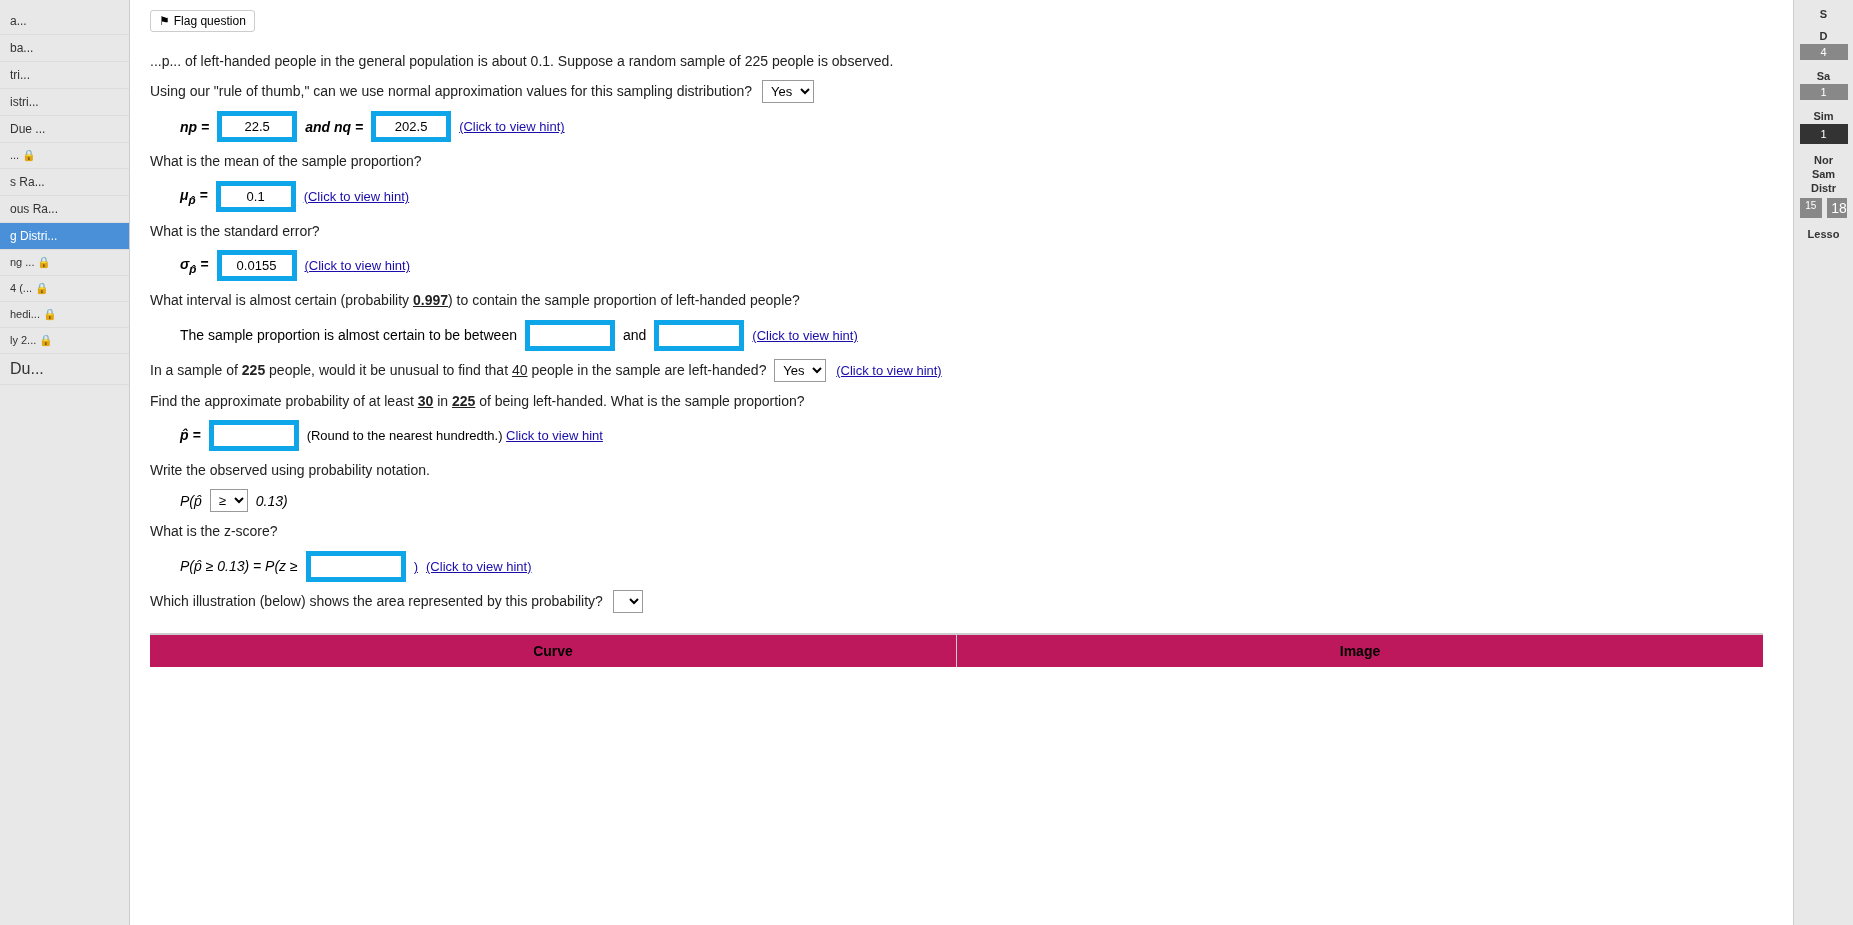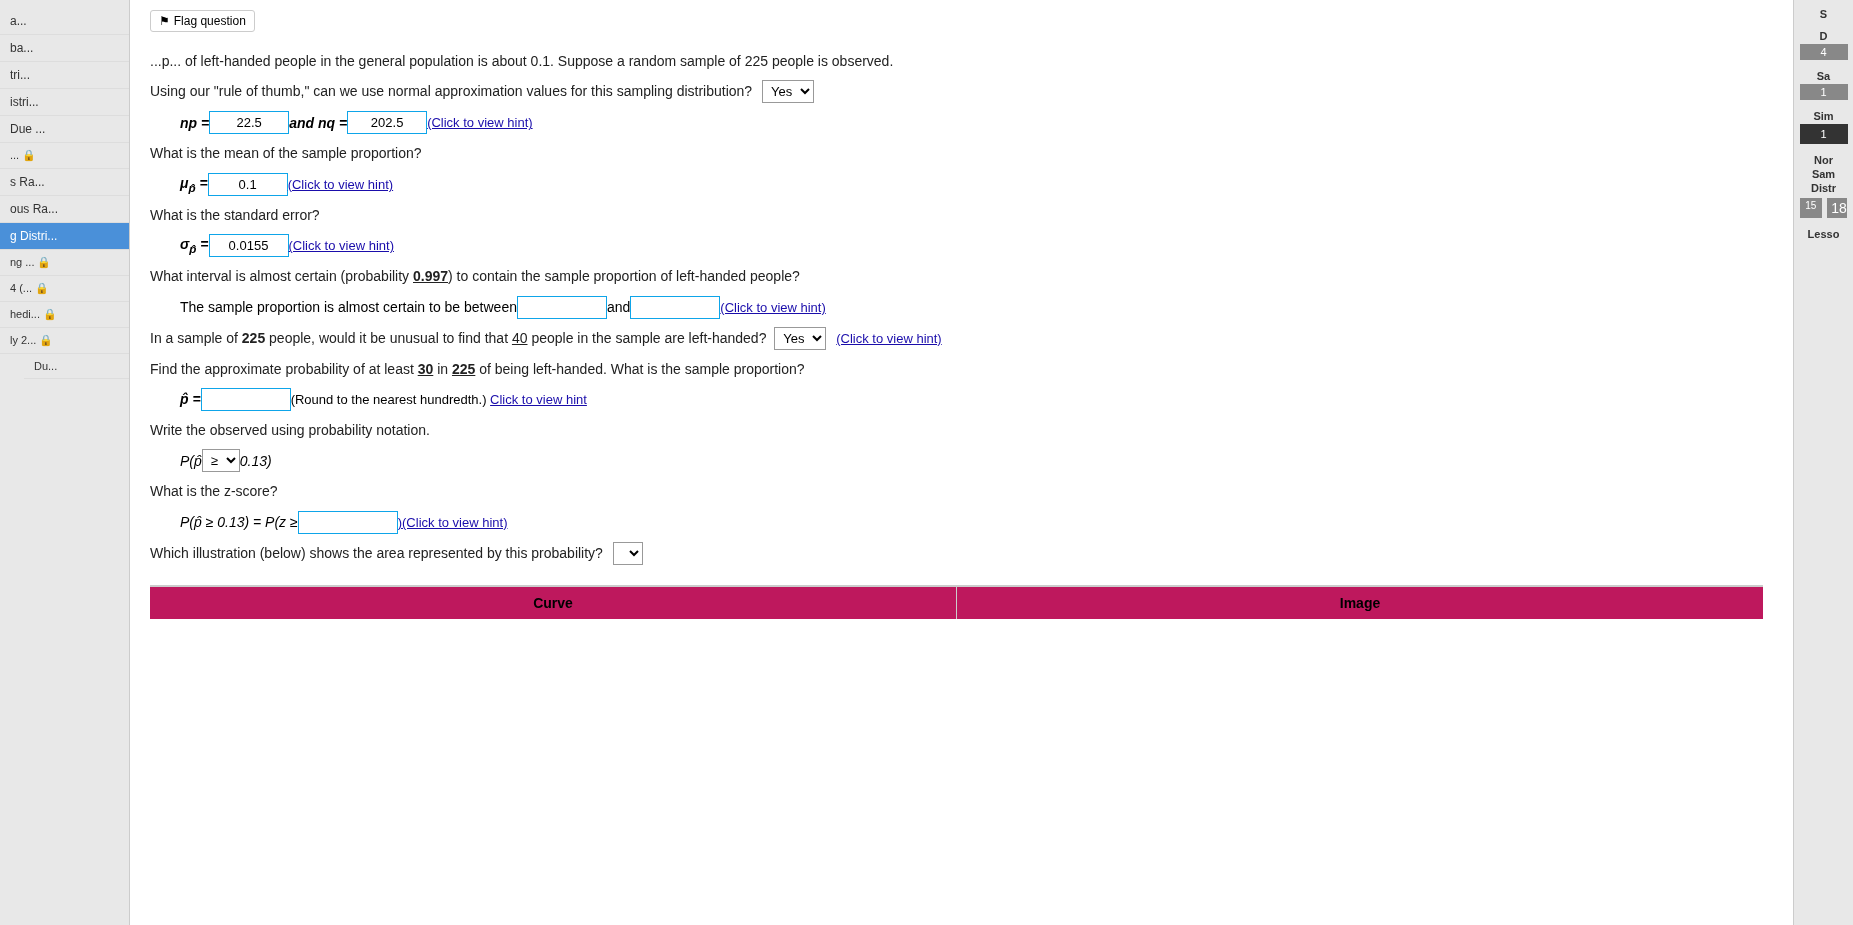--- a/index.html
+++ b/index.html
@@ -103,33 +103,33 @@
     .question-text {
       font-size: 14px;
       color: #222;
       line-height: 1.6;
       margin: 8px 0;
     }
 
     .math-row {
       display: flex;
       align-items: center;
-      gap: 0;
+      gap: 8px;
       margin: 8px 0 8px 30px;
       flex-wrap: wrap;
     }
 
     .math-label {
       font-size: 14px;
       font-weight: bold;
       font-style: italic;
     }
 
     .math-input {
-      border: 1px solid #0ea5e9;
+      border: 5px solid #0ea5e9;
       background: #fff;
       padding: 3px 6px;
       font-size: 13px;
       width: 80px;
       text-align: center;
     }
 
     .hint-link {
       color: #1a0dab;
       text-decoration: underline;
@@ -187,21 +187,21 @@
   <div class="sidebar-item">istri...</div>
   <div class="sidebar-item">Due ...</div>
   <div class="sidebar-item" style="font-size:11px;">... 🔒</div>
   <div class="sidebar-item">s Ra...</div>
   <div class="sidebar-item">ous Ra...</div>
   <div class="sidebar-item active">g Distri...</div>
   <div class="sidebar-item" style="font-size:11px;">ng ... 🔒</div>
   <div class="sidebar-item" style="font-size:11px;">4 (... 🔒</div>
   <div class="sidebar-item" style="font-size:11px;">hedi... 🔒</div>
   <div class="sidebar-item" style="font-size:11px;">ly 2... 🔒</div>
-  <div class="sidebar-item" style="font-size:11px;margin-left:24px;">Du...</div>
+  <div class="sidebar-item" style="font-size:16px;">Du...</div>
 </div>
 
 <div class="main-content">
 
   <div style="margin-bottom:8px;">
     <button class="flag-btn">
       <span>⚑</span>
       <span>Flag question</span>
     </button>
   </div>

